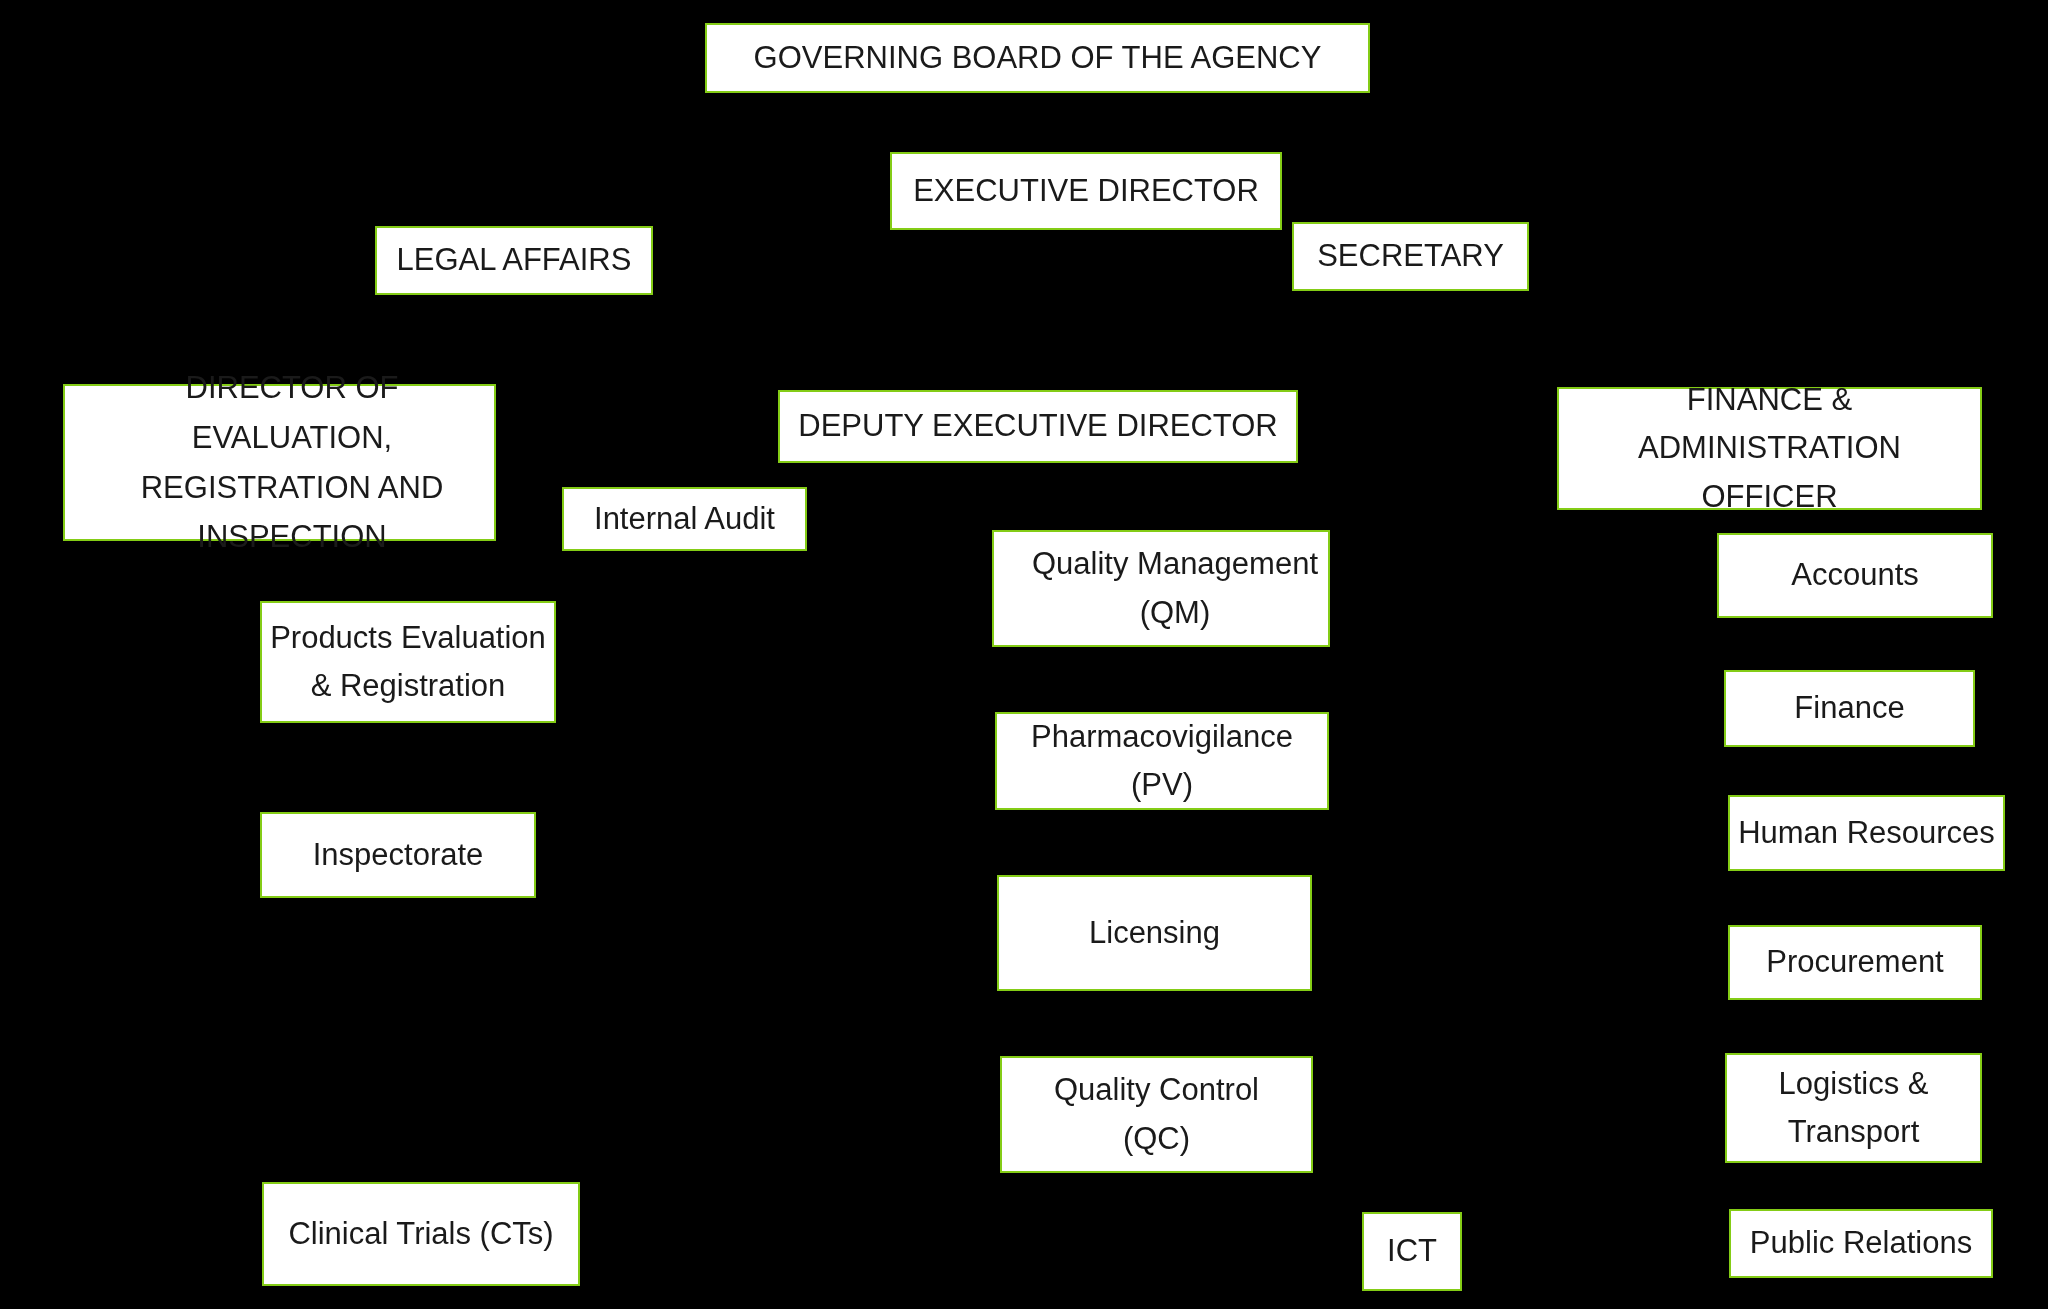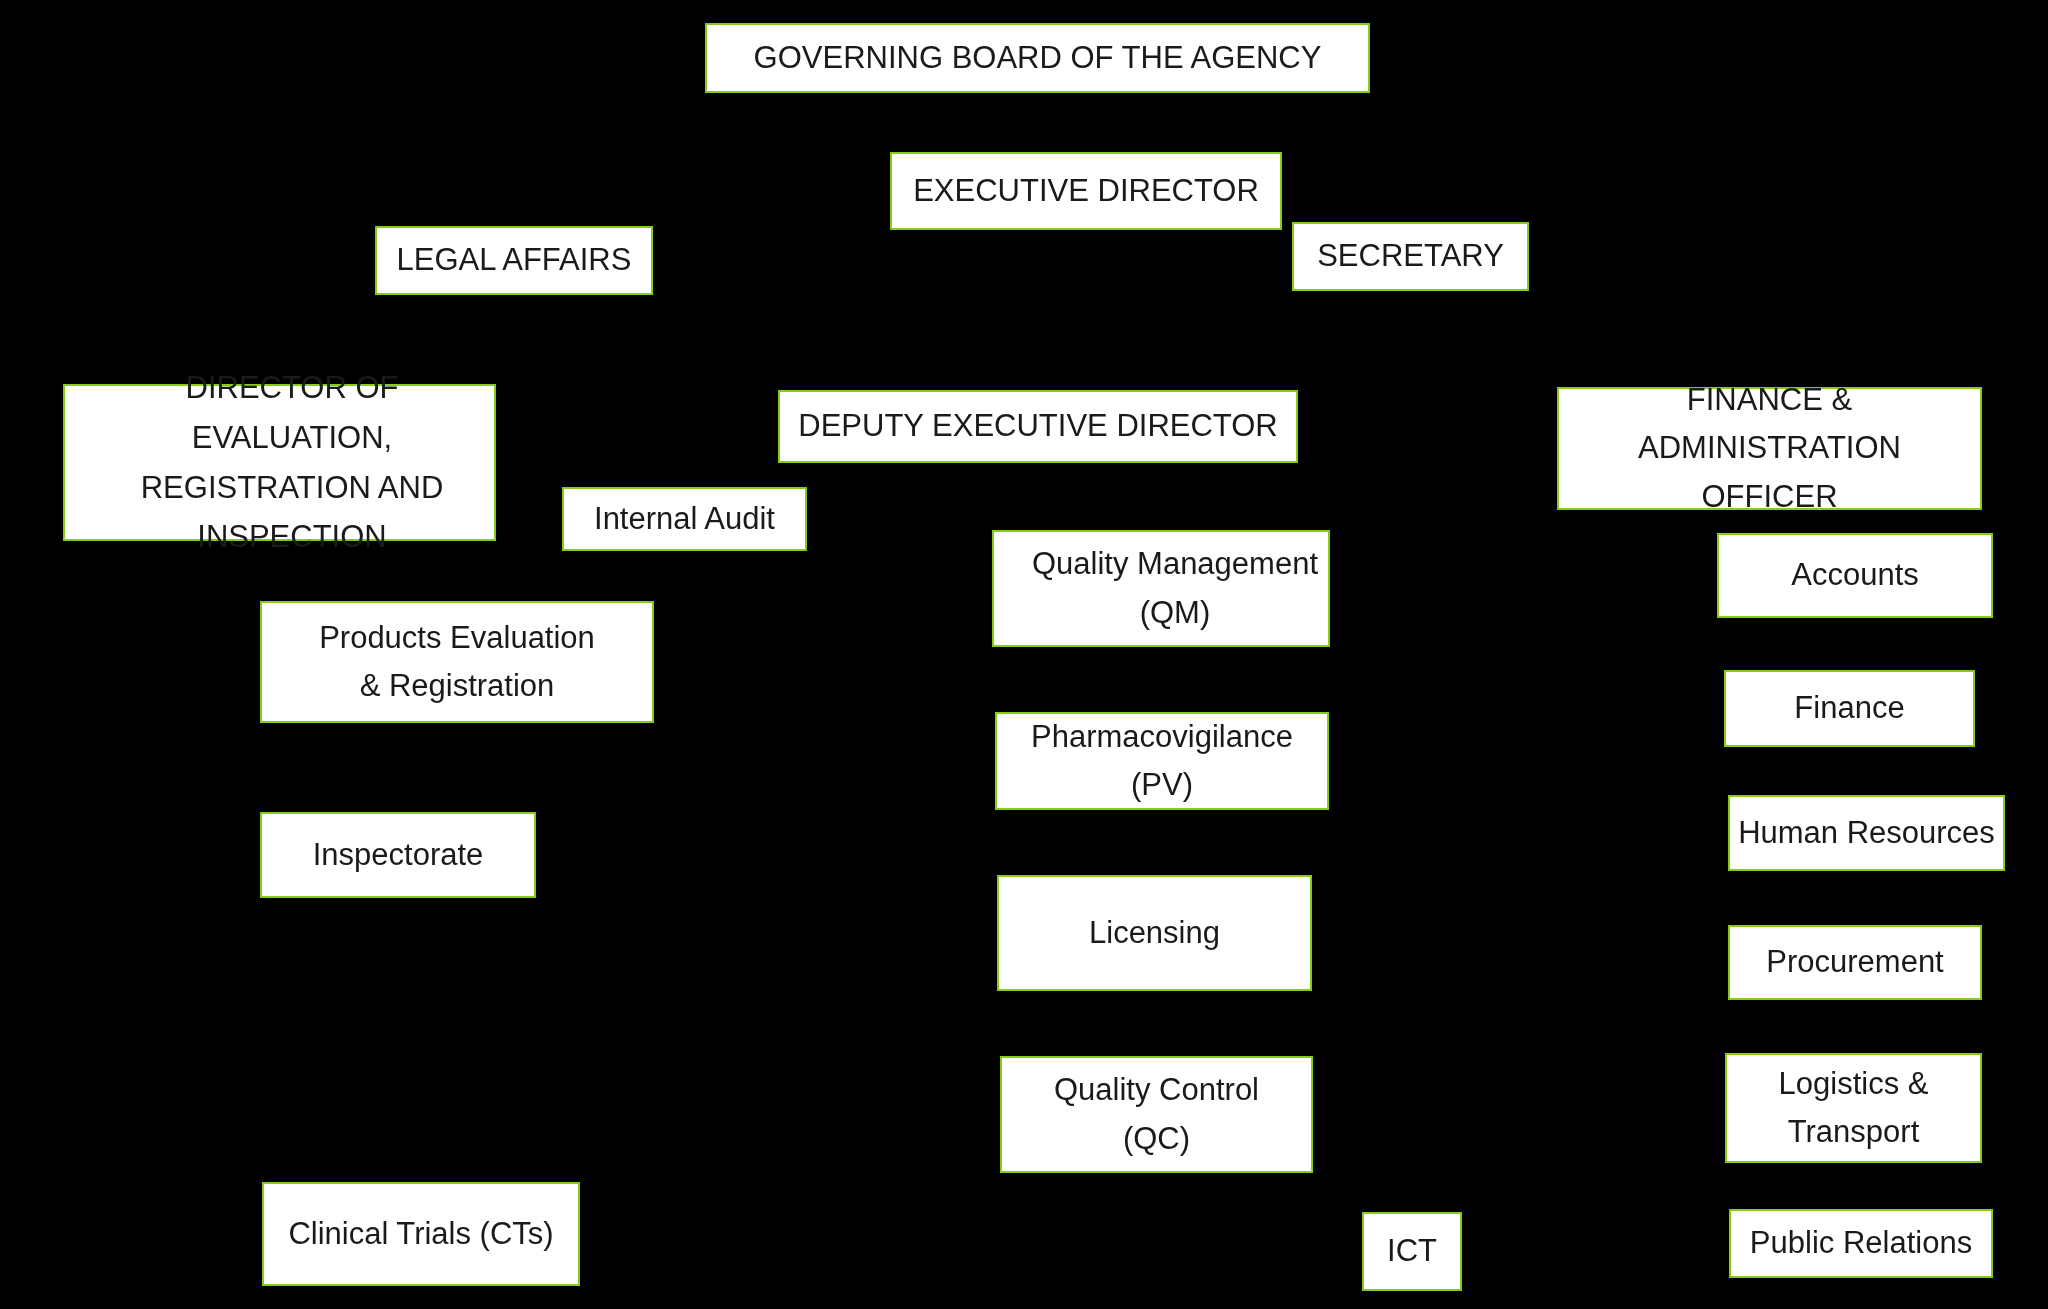--- a/index.html
+++ b/index.html
@@ -36,21 +36,21 @@
   .n-governing   { left: 705px;  top: 23px;   width: 665px; height: 70px; }
   .n-execdir     { left: 843px;  top: 152px;  width: 392px; height: 78px; margin-left: 47px; }
   .n-legal       { left: 375px;  top: 226px;  width: 278px; height: 69px; }
   .n-secretary   { left: 1292px; top: 222px;  width: 237px; height: 69px; }
   .n-director    { left: 63px;   top: 384px;  width: 433px; height: 157px; line-height: 1.6; padding-left: 33px; }
   .n-deputy      { left: 778px;  top: 390px;  width: 520px; height: 73px; }
   .n-finadmin    { left: 1509px; top: 387px;  width: 425px; height: 123px; margin-left: 48px; }
   .n-intaudit    { left: 562px;  top: 487px;  width: 245px; height: 64px; }
   .n-qm          { left: 992px;  top: 530px;  width: 338px; height: 117px; padding-left: 36px; }
   .n-accounts    { left: 1717px; top: 533px;  width: 276px; height: 85px; }
-  .n-prodeval    { left: 260px;  top: 601px;  width: 394px; height: 122px; }
+  .n-prodeval    { left: 260px;  top: 601px;  width: 296px; height: 122px; }
   .n-finance     { left: 1724px; top: 670px;  width: 251px; height: 77px; }
   .n-pv          { left: 995px;  top: 712px;  width: 334px; height: 98px; }
   .n-inspect     { left: 260px;  top: 812px;  width: 276px; height: 86px; }
   .n-hr          { left: 1728px; top: 795px;  width: 277px; height: 76px; }
   .n-licensing   { left: 997px;  top: 875px;  width: 315px; height: 116px; }
   .n-procure     { left: 1728px; top: 925px;  width: 254px; height: 75px; }
   .n-pms         { left: 260px;  top: 992px;  width: 370px; height: 118px; }
   .n-qc          { left: 1000px; top: 1056px; width: 313px; height: 117px; }
   .n-logistics   { left: 1725px; top: 1053px; width: 257px; height: 110px; }
   .n-clinical    { left: 262px;  top: 1182px; width: 318px; height: 104px; }

